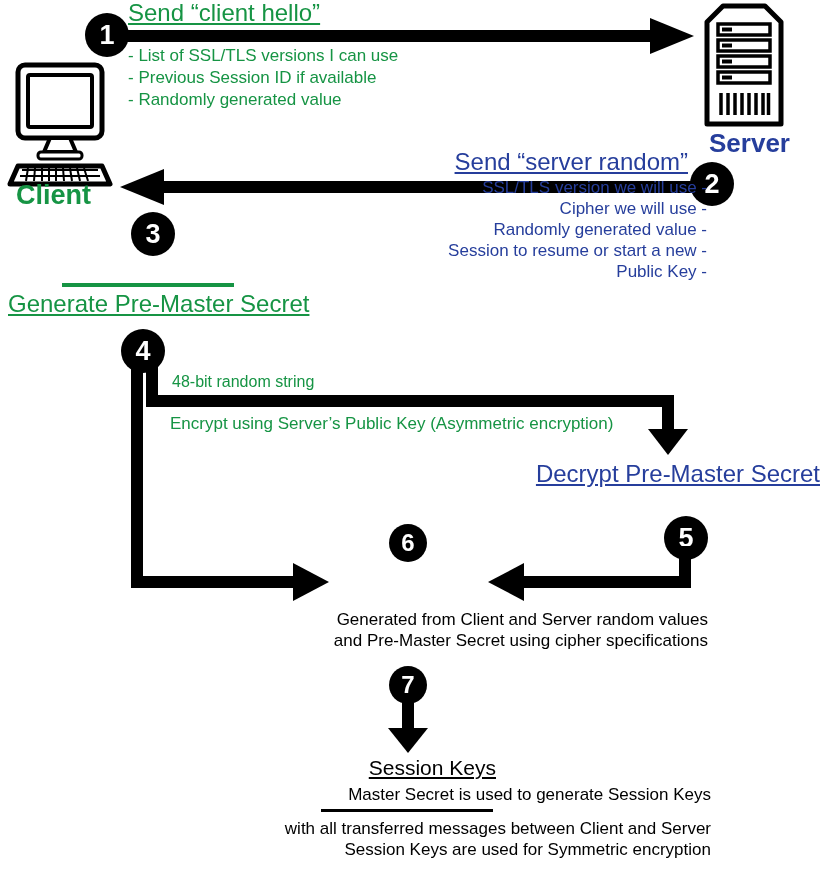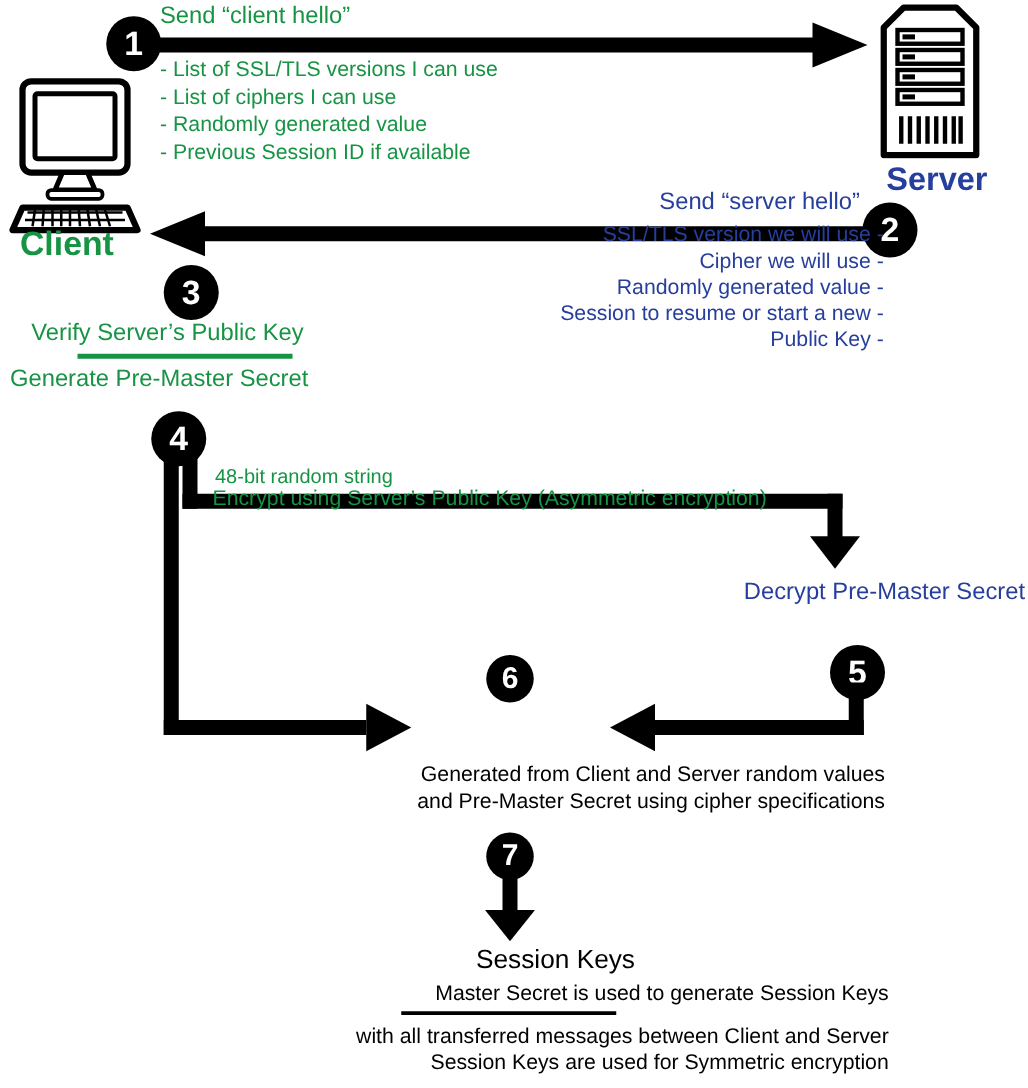--- a/index.html
+++ b/index.html
@@ -3,21 +3,21 @@
 <meta charset="utf-8">
 <style>
   html,body{margin:0;padding:0;background:#fff;}
   .canvas{
     position:relative;width:822px;height:870px;background:#fff;
     font-family:"Liberation Sans",sans-serif;overflow:hidden;color:#000;
   }
   .abs{position:absolute;}
   .t-green{color:var(--green,#169444);}
   .t-blue{color:var(--blue,#263E9C);}
-  .title{font-size:19px;line-height:24px;}
+  .title{font-size:24px;line-height:24px;text-decoration:underline;}
   .body-txt{font-size:17px;line-height:22px;}
   .small-txt{font-size:16px;line-height:20px;}
   .big-label{font-size:27px;font-weight:bold;line-height:30px;}
   .mid-label{font-size:21px;font-weight:500;line-height:24px;}
   .num-circle{
     background:#000;color:#fff;border-radius:50%;
     display:flex;align-items:center;justify-content:center;
     font-weight:bold;box-sizing:border-box;
   }
   .c44{width:44px;height:44px;font-size:27px;}
@@ -39,23 +39,22 @@
 <body>
 
 <div class="canvas">
 
   <div class="abs num-circle c44" style="left:85px;top:13px;">1</div>
   <div class="abs title t-green" style="left:128px;top:1px;">Send “client hello”</div>
   <div class="abs shaft" style="left:120px;top:30px;width:536px;height:12px;"></div>
   <div class="abs head head-right" style="left:650px;top:18px;"></div>
   <div class="abs body-txt t-green" style="left:128px;top:45px;">
     <div>- List of SSL/TLS versions I can use</div>
-    <div>- List of ciphers I can use</div>
+    <div>- Previous Session ID if available</div>
     <div>- Randomly generated value</div>
-    <div>- Previous Session ID if available</div>
   </div>
 
   <svg class="abs" style="left:4px;top:62px;" width="112" height="126" viewBox="0 0 112 126">
     <rect x="14" y="3" width="84" height="73" rx="7" fill="#fff" stroke="#000" stroke-width="5"></rect>
     <rect x="24" y="13" width="64" height="52" rx="2" fill="#fff" stroke="#000" stroke-width="4"></rect>
     <polygon points="46,76 66,76 72,90 40,90" fill="#fff" stroke="#000" stroke-width="4" stroke-linejoin="round"></polygon>
     <rect x="34" y="90" width="44" height="7" rx="3" fill="#fff" stroke="#000" stroke-width="3"></rect>
     <polygon points="14,104 98,104 106,122 6,122" fill="#fff" stroke="#000" stroke-width="5" stroke-linejoin="round"></polygon>
     <g stroke="#000" stroke-width="2" fill="none">
       <line x1="18" y1="108" x2="94" y2="108"></line>
@@ -93,45 +92,44 @@
       <line x1="31" y1="90" x2="31" y2="112"></line>
       <line x1="38" y1="90" x2="38" y2="112"></line>
       <line x1="45" y1="90" x2="45" y2="112"></line>
       <line x1="52" y1="90" x2="52" y2="112"></line>
       <line x1="59" y1="90" x2="59" y2="112"></line>
       <line x1="64.5" y1="90" x2="64.5" y2="112"></line>
     </g>
   </svg>
   <div class="abs big-label t-blue center" style="left:700px;top:128px;width:90px;font-size:26px;">Server</div>
 
-  <div class="abs title t-blue" style="right:134px;top:150px;">Send “server hello”</div>
+  <div class="abs title t-blue" style="right:134px;top:150px;">Send “server random”</div>
   <div class="abs num-circle c44" style="left:690px;top:162px;">2</div>
   <div class="abs shaft" style="left:162px;top:181px;width:532px;height:12px;"></div>
   <div class="abs head head-left" style="left:120px;top:169px;"></div>
   <div class="abs body-txt t-blue right" style="right:115px;top:177px;line-height:21px;">
     <div>SSL/TLS version we will use -</div>
     <div>Cipher we will use -</div>
     <div>Randomly generated value -</div>
     <div>Session to resume or start a new -</div>
     <div>Public Key -</div>
   </div>
 
   <div class="abs num-circle c44" style="left:131px;top:212px;">3</div>
-  <div class="abs title t-green" style="left:25px;top:255px;">Verify Server’s Public Key</div>
   <div class="abs underline-bar" style="left:62px;top:283px;width:172px;height:4px;"></div>
   <div class="abs title t-green" style="left:8px;top:292px;">Generate Pre-Master Secret</div>
 
   <div class="abs num-circle c44" style="left:121px;top:329px;">4</div>
   <div class="abs small-txt t-green" style="left:172px;top:372px;">48-bit random string</div>
 
   <div class="abs shaft" style="left:146px;top:363px;width:12px;height:44px;"></div>
   <div class="abs shaft" style="left:146px;top:395px;width:528px;height:12px;"></div>
   <div class="abs shaft" style="left:662px;top:395px;width:12px;height:36px;"></div>
   <div class="abs head head-down" style="left:648px;top:429px;"></div>
-  <div class="abs body-txt t-green" style="left:170px;top:388px;">Encrypt using Server’s Public Key (Asymmetric encryption)</div>
+  <div class="abs body-txt t-green" style="left:170px;top:413px;">Encrypt using Server’s Public Key (Asymmetric encryption)</div>
 
   <div class="abs title t-blue center" style="left:440px;top:461px;width:380px;line-height:26px;">
     <div>Decrypt Pre-Master Secret</div>
   </div>
   <div class="abs num-circle c44" style="left:664px;top:516px;">5</div>
   <div class="abs shaft" style="left:679px;top:546px;width:12px;height:42px;"></div>
   <div class="abs shaft" style="left:524px;top:576px;width:167px;height:12px;"></div>
   <div class="abs head head-left-sm" style="left:488px;top:563px;"></div>
 
   <div class="abs shaft" style="left:131px;top:368px;width:12px;height:220px;"></div>
@@ -140,21 +138,21 @@
 
   <div class="abs num-circle c38" style="left:389px;top:524px;">6</div>
   <div class="abs body-txt center" style="left:108px;top:609px;width:600px;line-height:21px;">
     <div>Generated from Client and Server random values</div>
     <div>and Pre-Master Secret using cipher specifications</div>
   </div>
 
   <div class="abs num-circle c38" style="left:389px;top:666px;">7</div>
   <div class="abs shaft" style="left:402px;top:702px;width:12px;height:28px;"></div>
   <div class="abs head head-down-sm" style="left:388px;top:728px;"></div>
-  <div class="abs mid-label center" style="left:308px;top:756px;width:200px;">Session Keys</div>
+  <div class="abs mid-label center" style="left:296px;top:756px;width:200px;text-decoration:underline;">Session Keys</div>
   <div class="abs body-txt center" style="left:111px;top:784px;width:600px;">Master Secret is used to generate Session Keys</div>
   <div class="abs divider-bar" style="left:321px;top:809px;width:172px;height:3px;"></div>
   <div class="abs body-txt center" style="left:111px;top:818px;width:600px;line-height:21px;">
     <div>with all transferred messages between Client and Server</div>
     <div>Session Keys are used for Symmetric encryption</div>
   </div>
 
 </div>
 
 </body></html>

